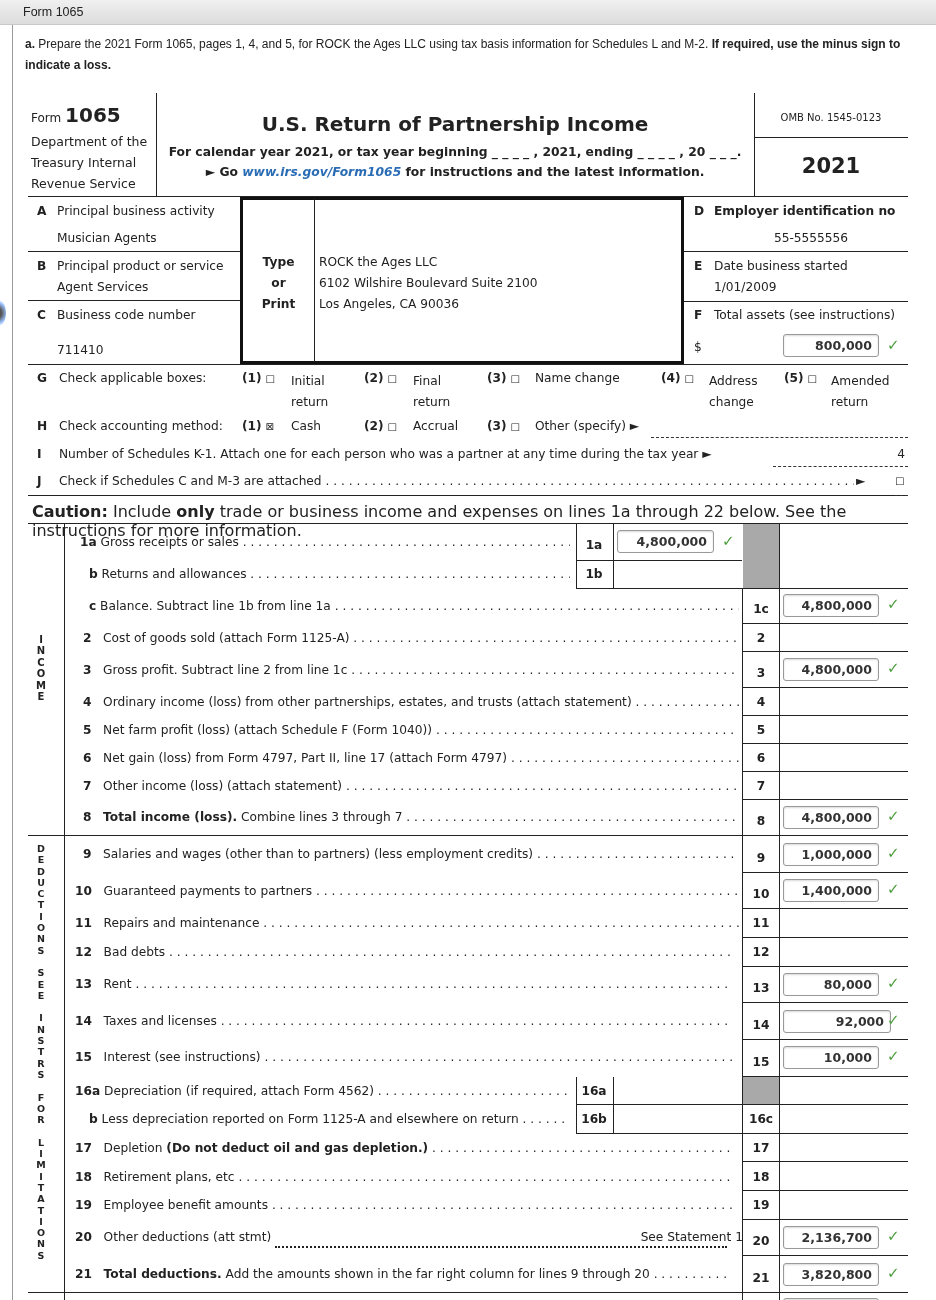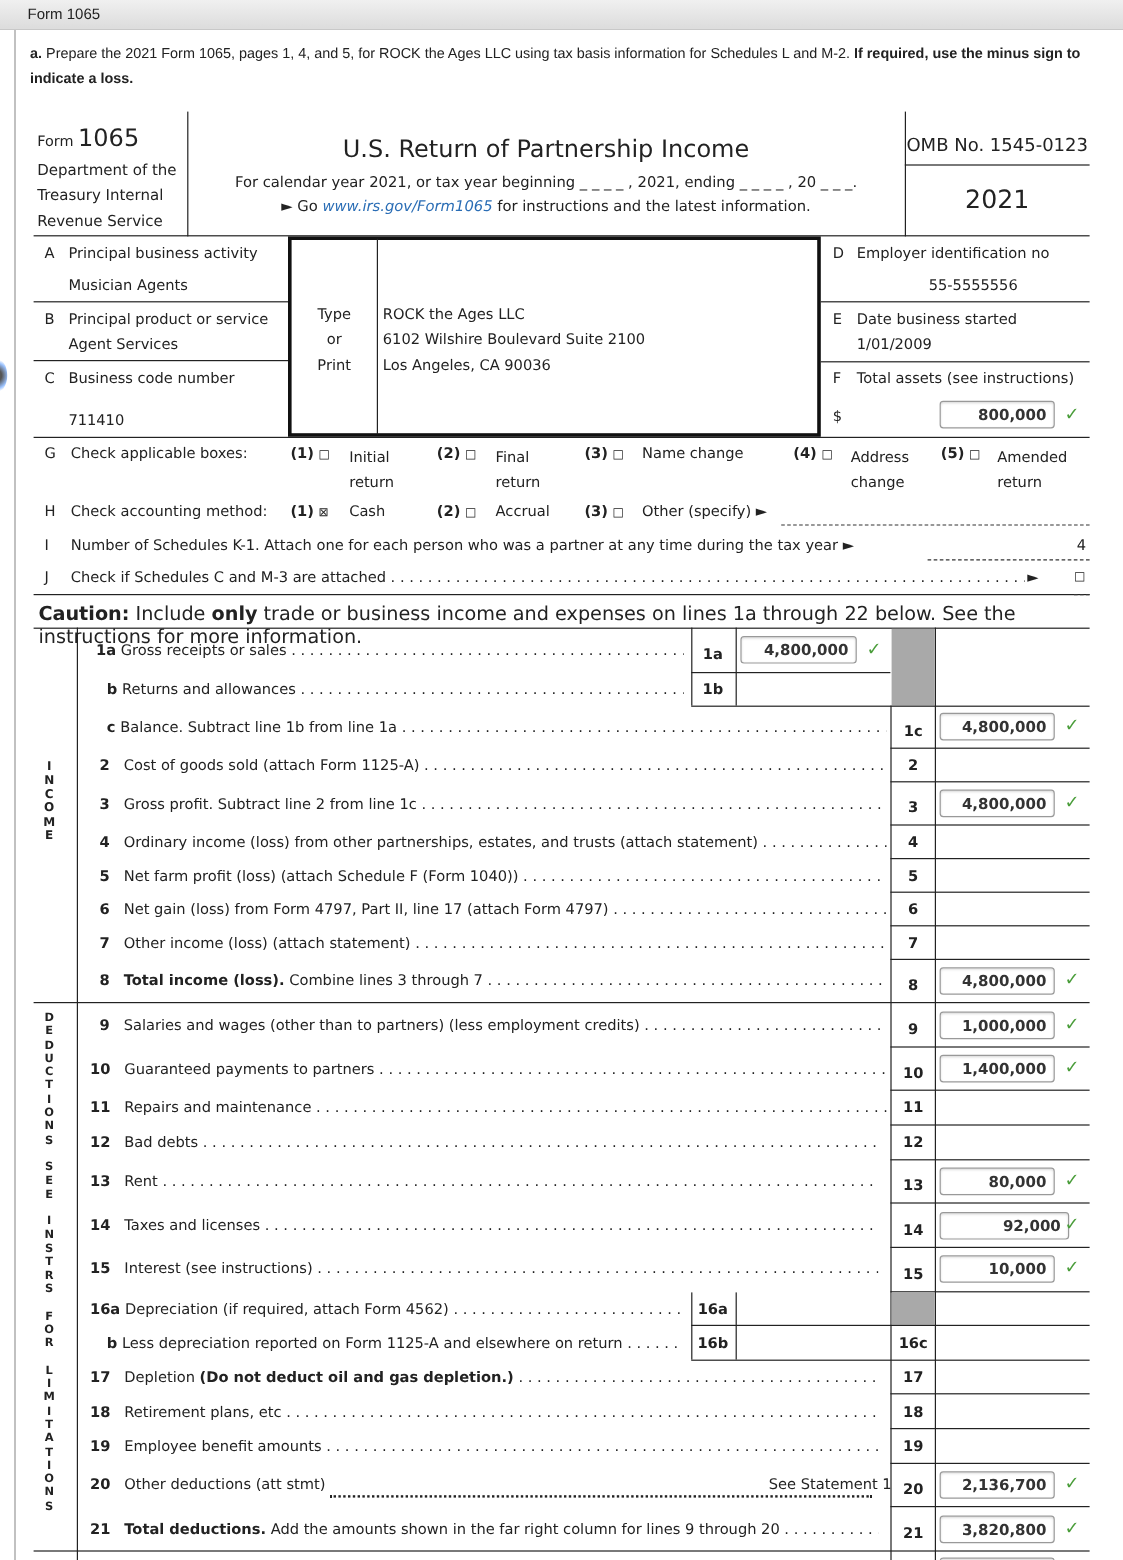--- a/index.html
+++ b/index.html
@@ -4,21 +4,21 @@
 <style>
 *{box-sizing:border-box;margin:0;padding:0}
 html,body{width:936px;height:1300px;overflow:hidden;background:#fff}
 body{font-family:"DejaVu Sans","Liberation Sans",sans-serif;font-size:12.2px;color:#222;position:relative}
 .titlebar{position:absolute;left:0;top:0;width:936px;height:25px;background:linear-gradient(#f0f0f0,#dcdcdc);border-bottom:1px solid #c8c8c8;font-family:"Liberation Sans",sans-serif;font-size:12.5px;padding:5px 0 0 23px;color:#222}
 .outer{position:absolute;left:12px;top:25px;width:924px;height:1275px;border-left:1px solid #999}
 .instr{position:absolute;left:25px;top:34px;width:880px;font-family:"Liberation Sans",sans-serif;font-size:12px;line-height:21px;color:#222}
 .abs{position:absolute}
 .hl{position:absolute;height:1px;background:#222}
 .vl{position:absolute;width:1px;background:#222}
-.b{font-weight:normal}
+.b{font-weight:bold}
 .money{position:absolute;height:23px;border:1px solid #999;border-radius:3px;background:#fff;text-align:right;padding:3px 6px 0 0;font-weight:bold;font-size:12.5px;box-shadow:inset 0 1px 2px rgba(0,0,0,0.15);color:#333}
 .chk{position:absolute;color:#4a9d3a;font-size:15px;font-weight:bold}
 .dots{overflow:hidden;white-space:nowrap}
 .lnum{position:absolute;font-weight:bold;text-align:center;width:36px}
 .grey{position:absolute;background:#a9a9a9}
 .vert{position:absolute;font-weight:bold;font-size:10px;line-height:11.4px;text-align:center;width:26px;white-space:pre}
 .row{position:absolute;left:75px;white-space:nowrap;overflow:hidden}
 .glow{position:absolute;left:-14px;top:298px;width:20px;height:30px;border-radius:50%;background:radial-gradient(circle,#555 30%,#9cc3ff 60%,rgba(255,255,255,0) 75%)}
 </style>
 </head>
@@ -42,21 +42,21 @@
 <div class="abs" style="left:31px;top:131px;line-height:21px;font-size:12.5px">
   <div>Department of the</div>
   <div>Treasury Internal</div>
   <div>Revenue Service</div>
 </div>
 <div class="abs b" style="left:156px;width:598px;top:112px;text-align:center;font-size:20px">U.S. Return of Partnership Income</div>
 <div class="abs b" style="left:156px;width:598px;top:145px;text-align:center;font-size:12.3px">For calendar year 2021, or tax year beginning _ _ _ _ , 2021, ending _ _ _ _ , 20 _ _ _.</div>
 <div class="abs b" style="left:156px;width:598px;top:165px;text-align:center;font-size:12.3px">
   <span>► Go </span><i style="color:#2a6db5">www.irs.gov/Form1065</i><span> for instructions and the latest information.</span>
 </div>
-<div class="abs" style="left:754px;width:154px;top:112px;text-align:center;font-size:15px">OMB No. 1545-0123</div>
+<div class="abs" style="left:754px;width:154px;top:112px;text-align:center;font-size:10px">OMB No. 1545-0123</div>
 <div class="abs b" style="left:754px;width:154px;top:154px;text-align:center;font-size:21px">2021</div>
 
 <div class="abs" style="left:240px;top:197px;width:444px;height:167px;border:3px solid #111"></div>
 <div class="vl" style="left:314px;top:199px;height:163px"></div>
 <div class="hl" style="left:28px;top:251px;width:212px"></div>
 <div class="hl" style="left:28px;top:300px;width:212px"></div>
 <div class="hl" style="left:28px;top:364px;width:880px"></div>
 <div class="hl" style="left:684px;top:251px;width:224px"></div>
 <div class="hl" style="left:684px;top:301px;width:224px"></div>
 

